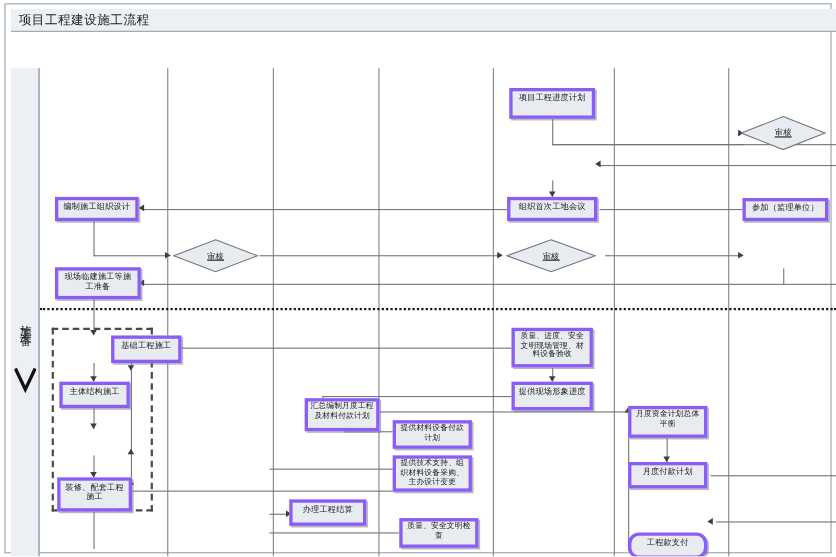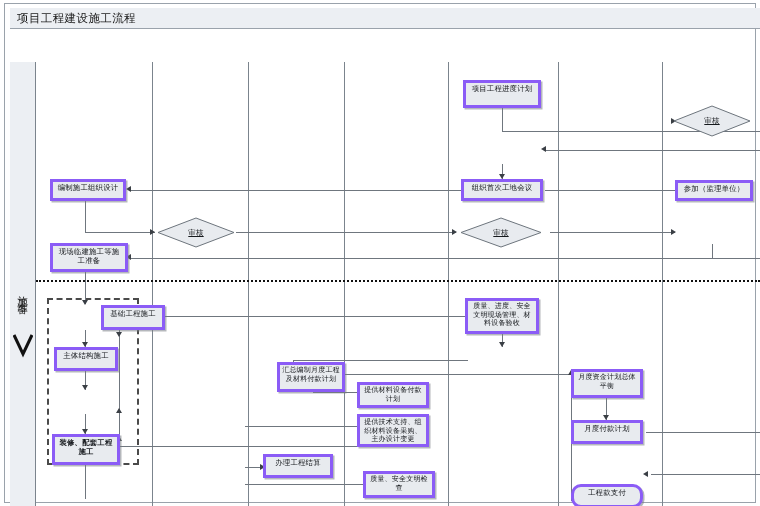--- a/index.html
+++ b/index.html
@@ -227,27 +227,30 @@
     <div class="node" style="left:45px;top:239px;width:78px;height:29px;">
       <span>现场临建施工等施工准备</span>
     </div>
 
     <div class="node" style="left:60px;top:301px;width:64px;height:25px;margin-left:36px;">
       <span>基础工程施工</span>
     </div>
     <div class="node" style="left:49px;top:343px;width:64px;height:24px;">
       <span>主体结构施工</span>
     </div>
-    <div class="node" style="left:47px;top:430px;width:68px;height:31px;font-weight:bold;">
+    <div class="node" style="left:47px;top:430px;width:68px;height:31px;">
       <span>装修、配套工程施工</span>
     </div>
 
     <div class="node sm" style="left:460px;top:294px;width:74px;height:36px;">
       <span>质量、进度、安全文明现场管理、材料设备验收</span>
     </div>
+    <div class="node" style="left:460px;top:343px;width:74px;height:26px;">
+      <span>提供现场形象进度</span>
+    </div>
 
     <div class="node sm" style="left:272px;top:358px;width:68px;height:30px;">
       <span>汇总编制月度工程及材料付款计划</span>
     </div>
 
     <div class="node sm" style="left:352px;top:378px;width:72px;height:26px;">
       <span>提供材料设备付款计划</span>
     </div>
     <div class="node sm" style="left:352px;top:410px;width:72px;height:33px;">
       <span>提供技术支持、组织材料设备采购、主办设计变更</span>

